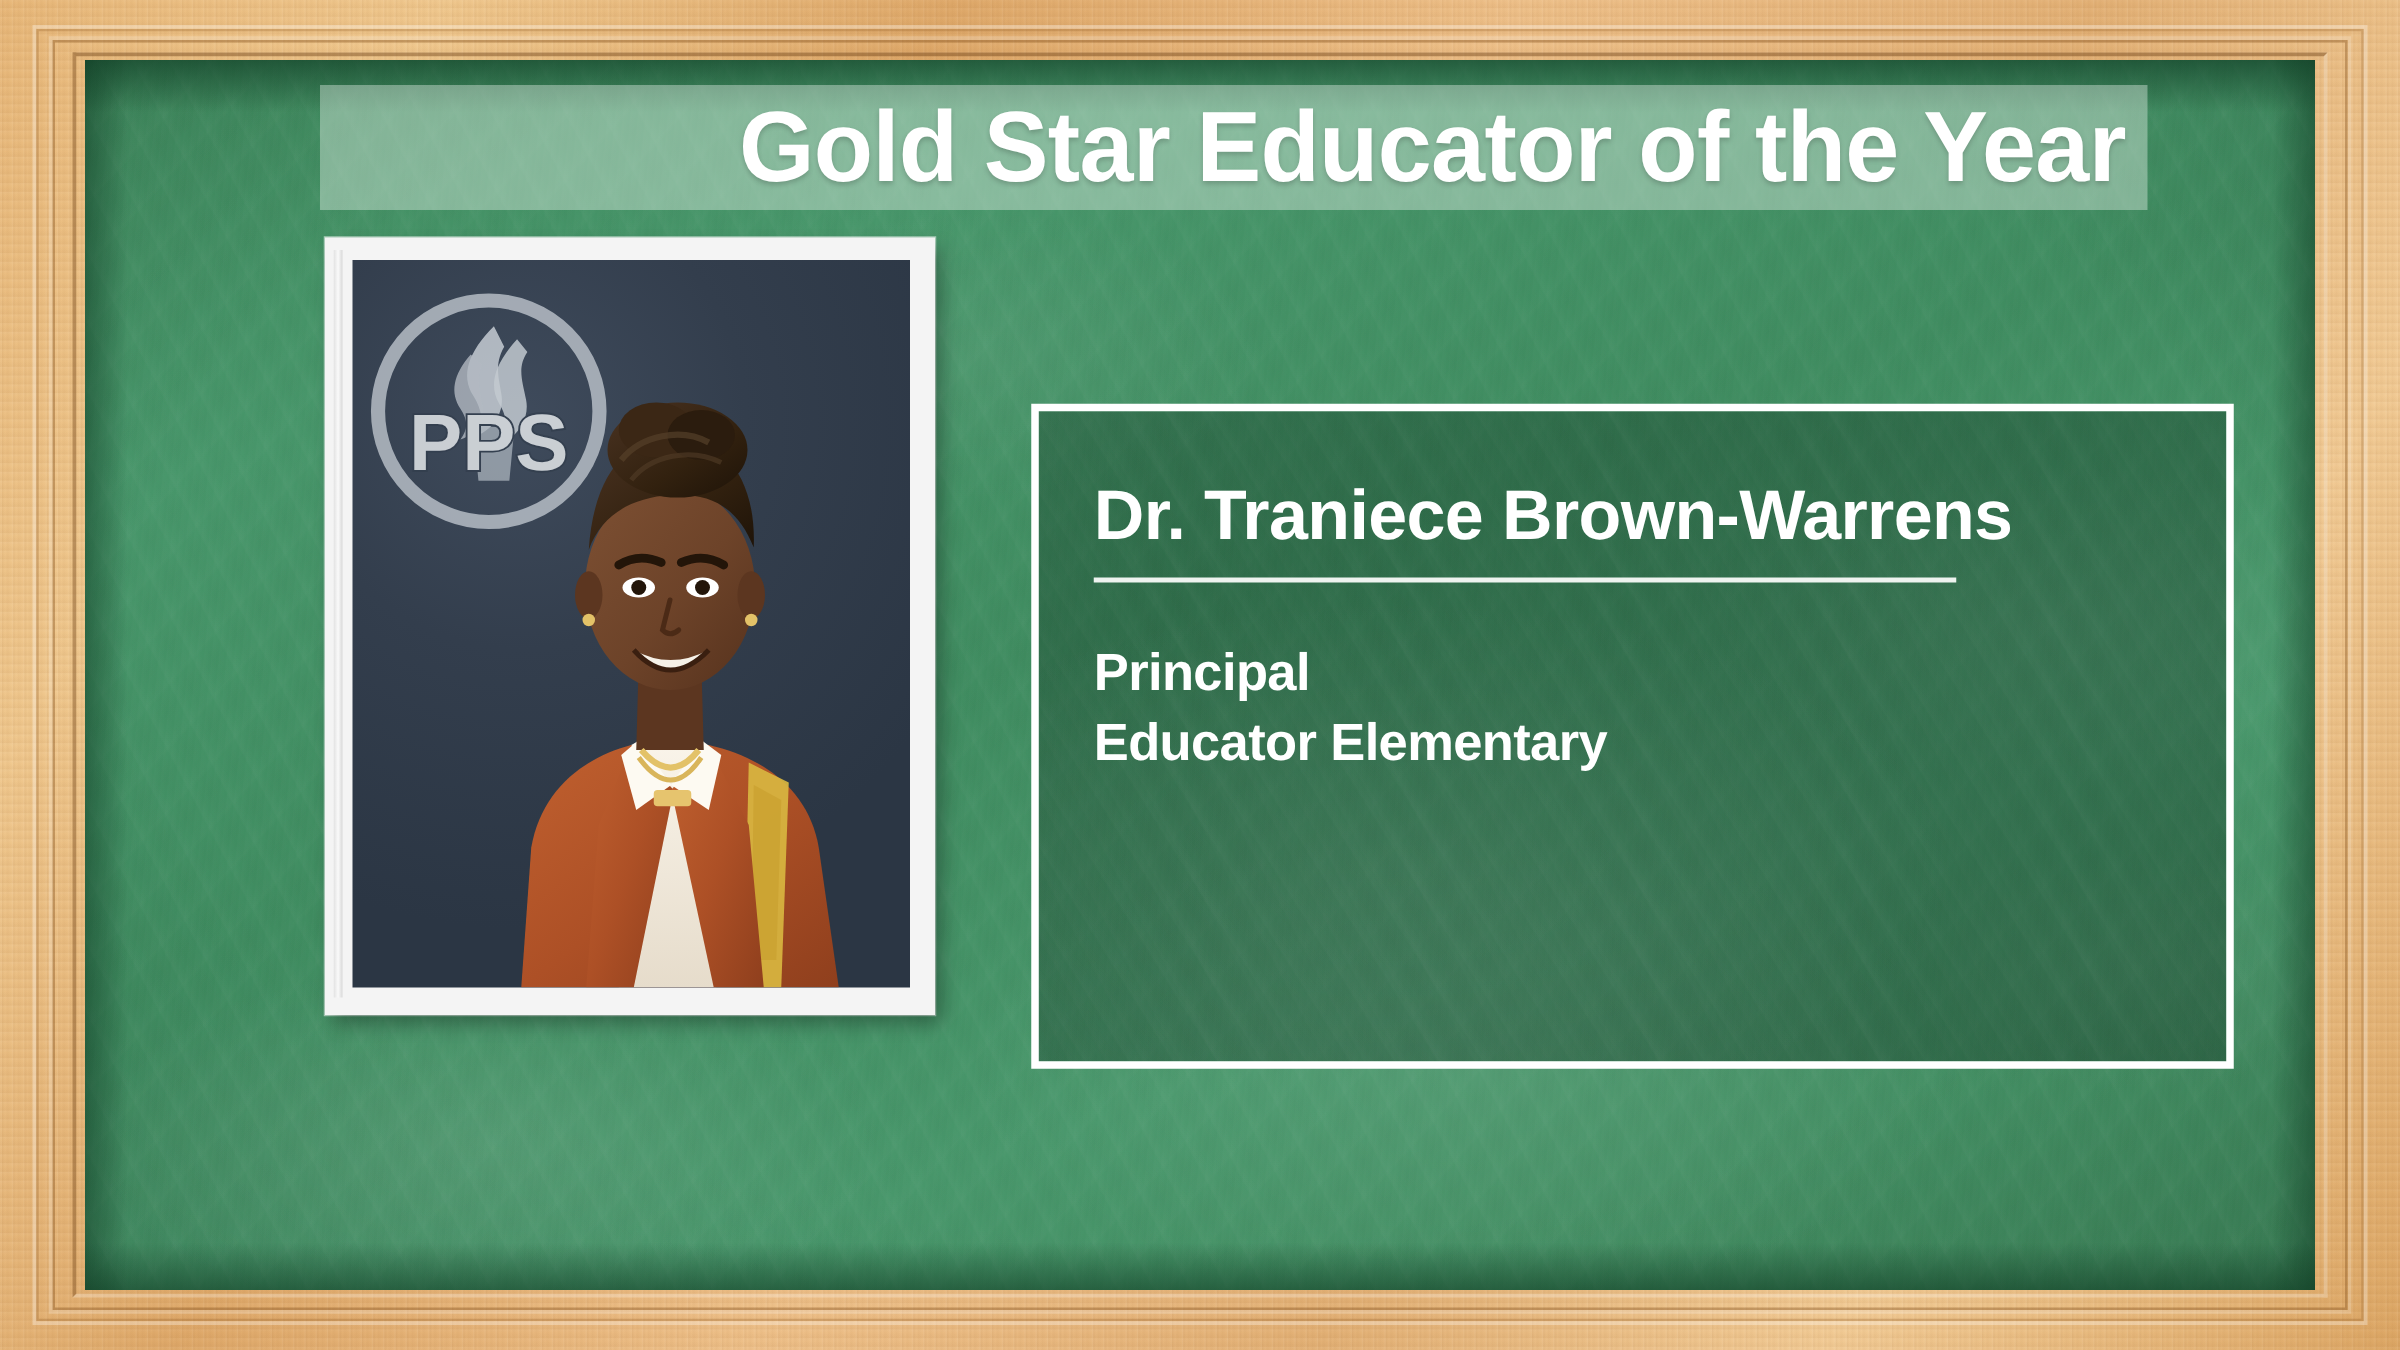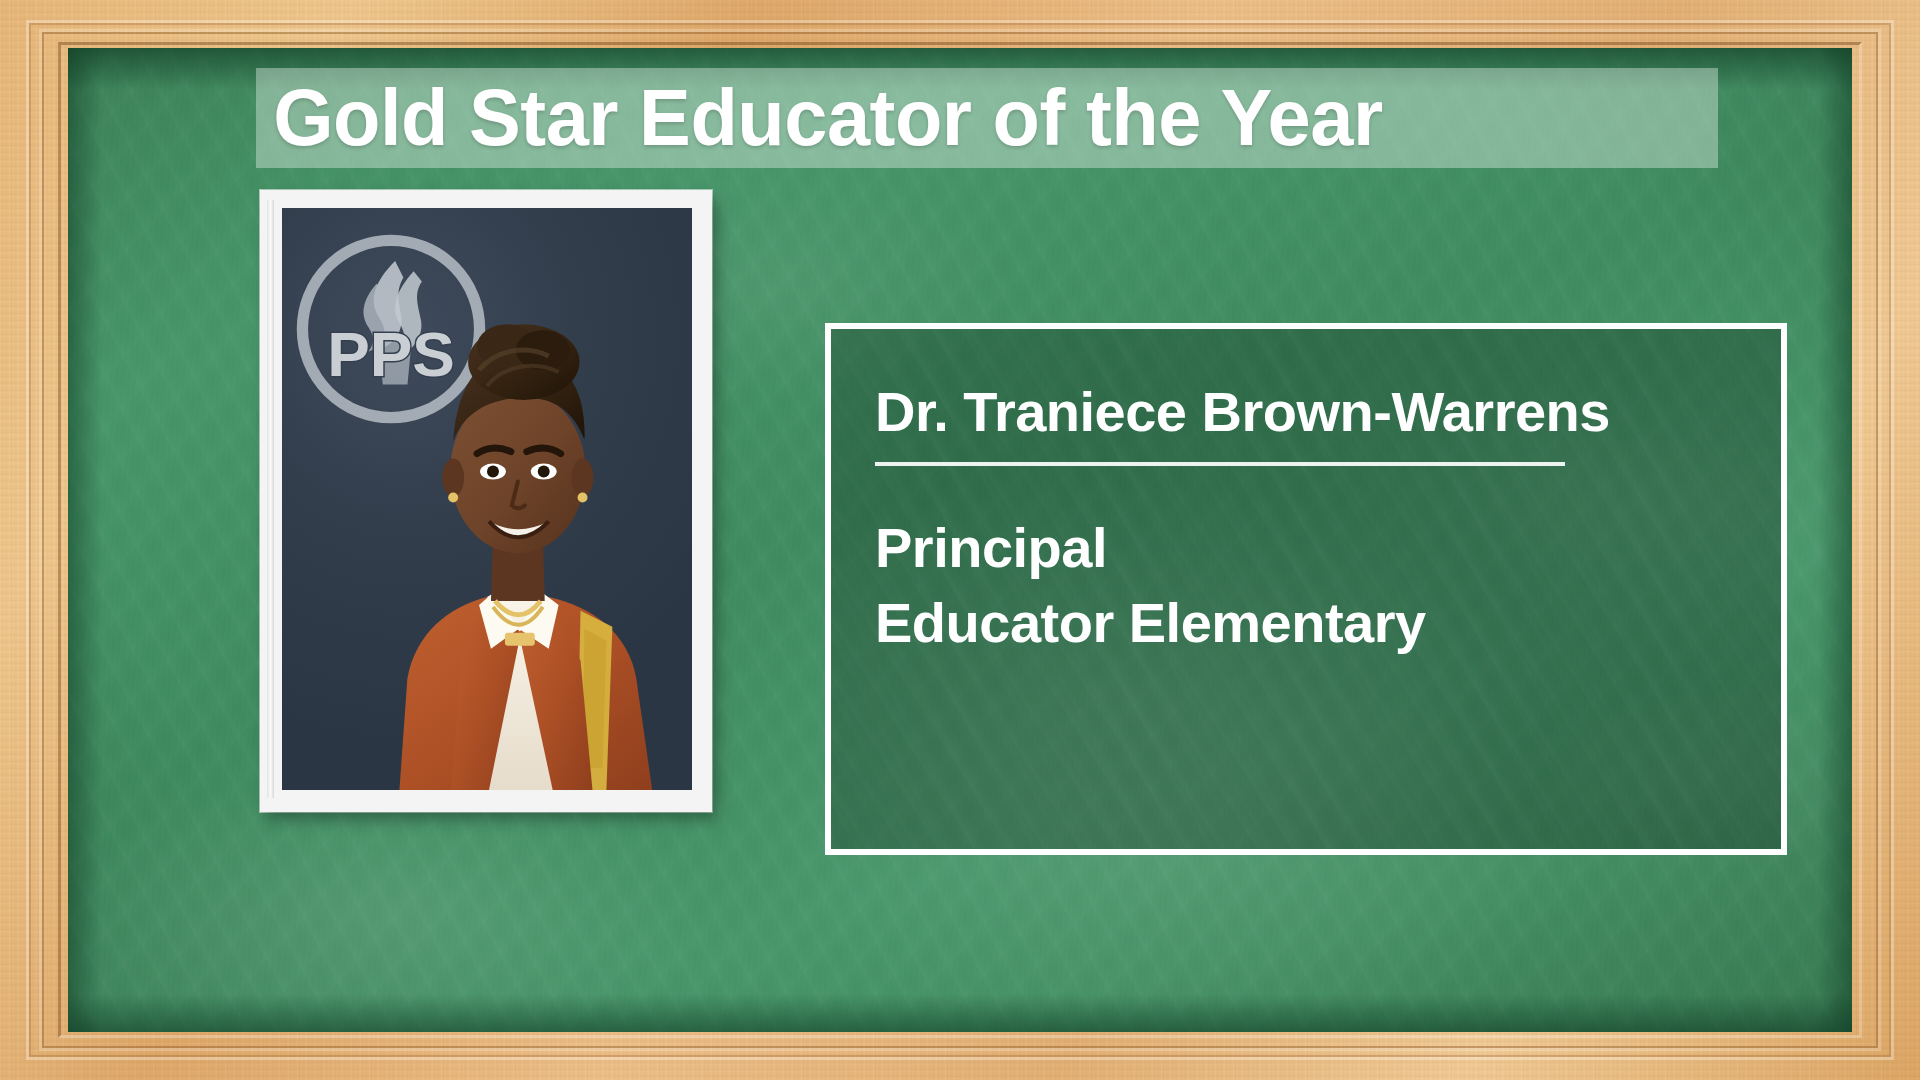--- a/index.html
+++ b/index.html
@@ -100,39 +100,39 @@
       linear-gradient(270deg, rgba(14,58,34,0.50) 0px, rgba(14,58,34,0.0) 34px);
     pointer-events:none;
   }
 
   
   .title-band{
     position:absolute;
     left:188px; top:20px;
     width:1462px; height:100px;
     background:rgba(232,242,235,0.40);
-    display:flex; align-items:center; justify-content:flex-start;
+    display:flex; align-items:center; justify-content:flex-end;
   }
   .title-text{
     font-family:"Liberation Sans", sans-serif;
     font-weight:bold;
     font-size:80px;
     line-height:1;
     letter-spacing:-0.5px;
     color:#ffffff;
     white-space:nowrap;
     transform:scaleX(0.97);
     text-shadow:0 2px 4px rgba(0,0,0,0.18);
   }
 
   
   .photo-card{
     position:absolute;
     left:192px; top:142px;
-    width:452px; height:622px;
+    width:488px; height:622px;
     background:#f4f4f4;
     padding:18px 20px 22px 22px;
     box-shadow:
       6px 8px 14px rgba(0,0,0,0.30),
       0 0 0 1px rgba(255,255,255,0.55);
   }
   .photo-card::before{
     
     content:"";
     position:absolute; left:7px; top:10px; bottom:14px; width:7px;
@@ -180,21 +180,21 @@
     white-space:nowrap;
     letter-spacing:-0.5px;
   }
   .divider{
     margin-top:20px;
     width:690px; height:4px;
     background:#eef3ef;
   }
   .role-block{ margin-top:44px; }
   .role-line{
-    font-size:56px;
+    font-size:42px;
     font-weight:bold;
     color:#ffffff;
     line-height:1.34;
     white-space:nowrap;
     letter-spacing:-0.5px;
   }
 </style>
 </head>
 <body>
 

